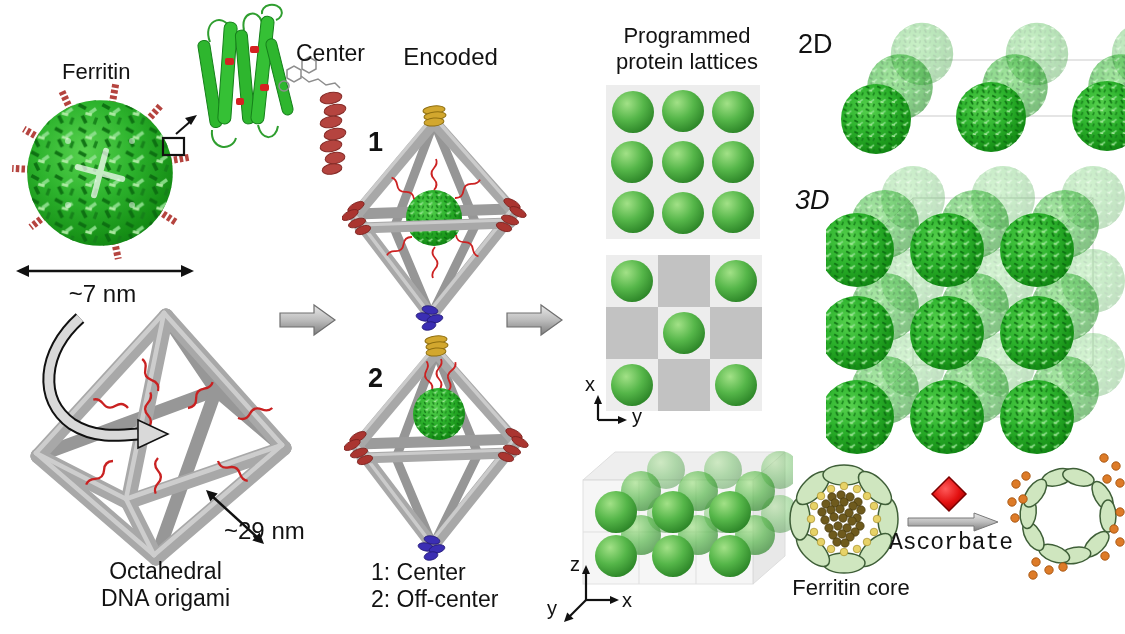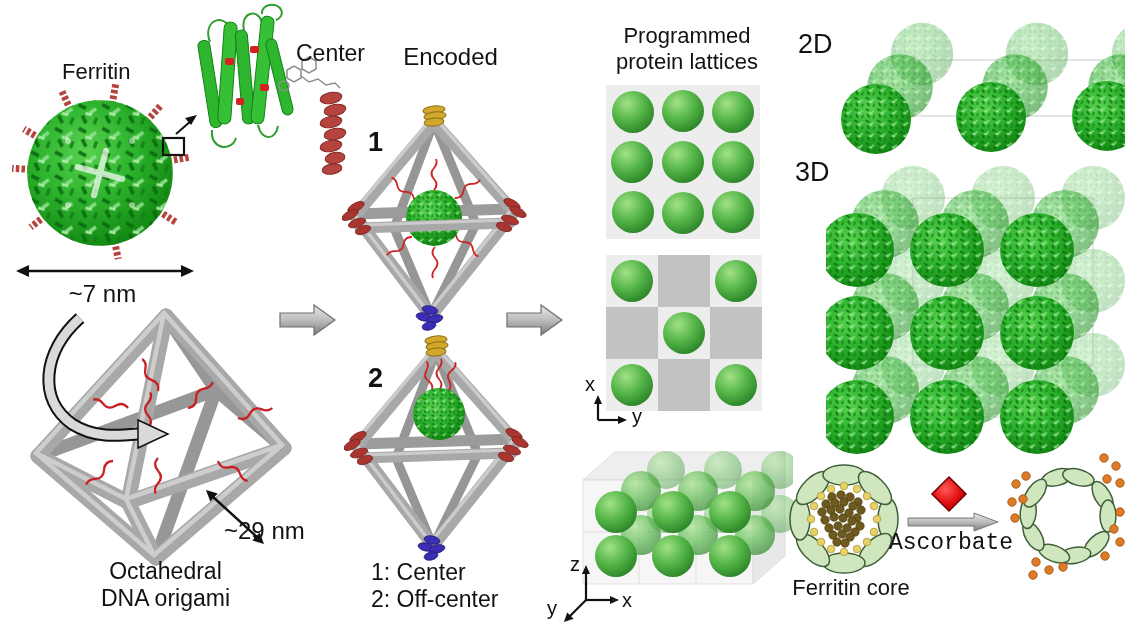--- a/index.html
+++ b/index.html
@@ -423,21 +423,21 @@
     <g opacity="0.55">
       <use href="#ferrBall" transform="translate(74,85) scale(0.82)"></use>
       <use href="#ferrBall" transform="translate(189,85) scale(0.82)"></use>
       <use href="#ferrBall" transform="translate(295,85) scale(0.82)"></use>
     </g>
     <use href="#ferrBall" transform="translate(50,117) scale(0.875)"></use>
     <use href="#ferrBall" transform="translate(165,115) scale(0.875)"></use>
     <use href="#ferrBall" transform="translate(281,114) scale(0.875)"></use>
   </svg>
 
-  <div class="lbl" style="left:795px;top:158px;font-size:27px;">3D</div>
+  <div class="lbl" style="left:795px;top:186px;font-size:27px;font-style:italic;">3D</div>
 
   <svg style="left:826px;top:156px;" width="299" height="312" viewBox="0 0 299 312">
     <g stroke="#c6c6c6" stroke-width="1" fill="none" opacity="0.75">
       <rect x="31" y="94" width="180" height="167"></rect>
       <rect x="87" y="42" width="180" height="167"></rect>
       <line x1="31" y1="94" x2="87" y2="42"></line>
         <line x1="211" y1="94" x2="267" y2="42"></line>
       <line x1="31" y1="261" x2="87" y2="209"></line>
         <line x1="211" y1="261" x2="267" y2="209"></line>
     </g>

